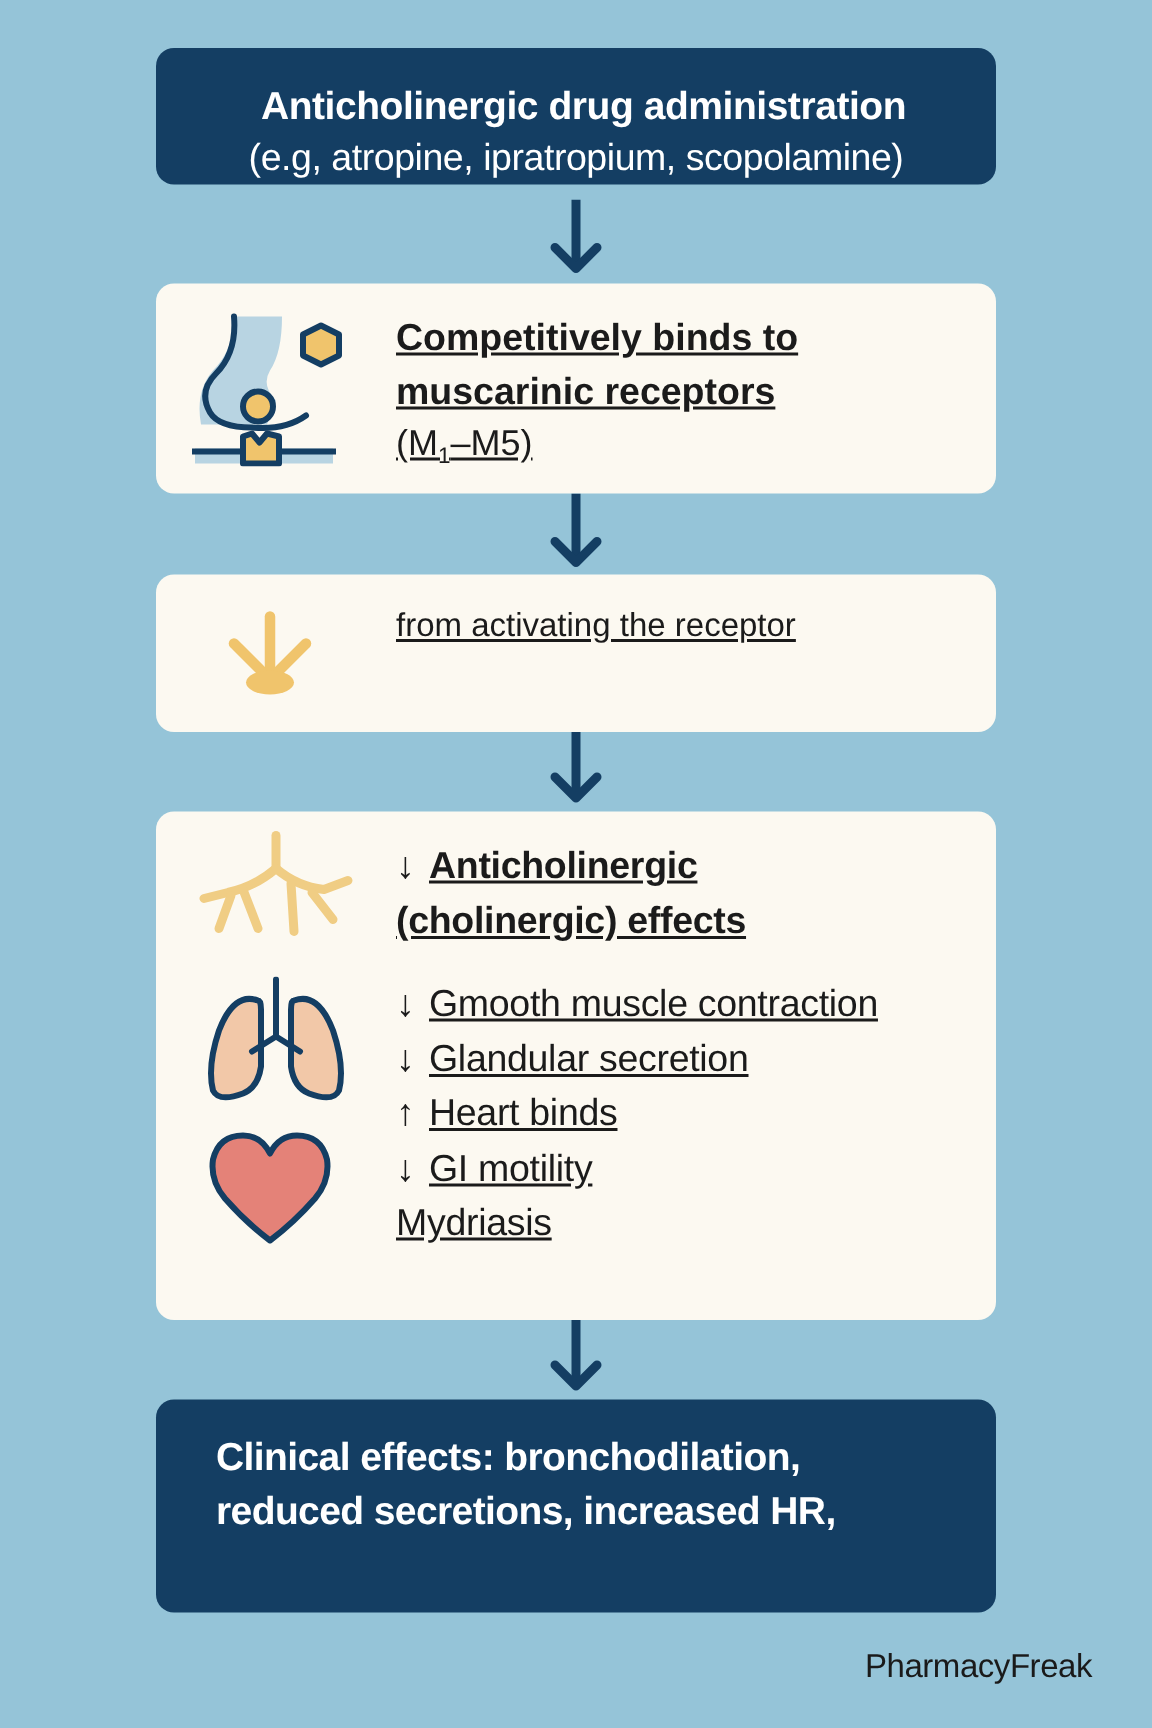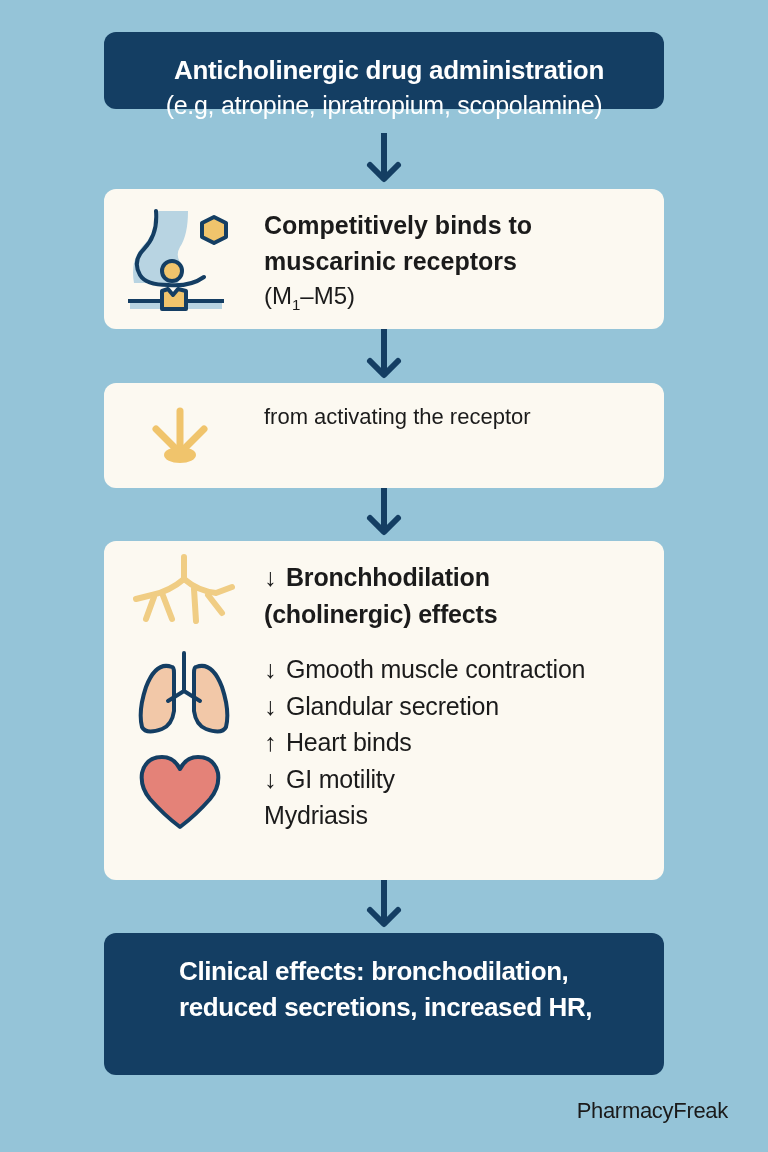--- a/index.html
+++ b/index.html
@@ -11,31 +11,31 @@
   }
   .box {
     position: absolute;
     left: 104px; width: 560px;
     border-radius: 12px;
     box-sizing: border-box;
   }
   .dark { background: #143e63; color: #ffffff; }
   .light { background: #fcf9f1; color: #1b1b1b; }
 
-  #box1 { top: 32px; height: 77px; text-align: center; padding-top: 20px; }
+  #box1 { top: 32px; height: 91px; text-align: center; padding-top: 20px; }
   #box1 .title { font-size: 26px; font-weight: bold; letter-spacing: -0.3px; line-height: 36px; padding-left: 10px; }
   #box1 .sub { font-size: 25px; line-height: 34px; letter-spacing: -0.3px; }
 
   #box2 { top: 189px; height: 140px; }
   #box3 { top: 383px; height: 105px; }
   #box4 { top: 541px; height: 339px; }
   #box5 { top: 933px; height: 142px; padding: 20px 0 0 40px; }
-  #box5 .line { font-size: 26px; font-weight: bold; line-height: 36px; letter-spacing: -0.4px; margin-left: 35px; }
+  #box5 .line { font-size: 26px; font-weight: bold; line-height: 36px; letter-spacing: -0.4px; }
 
-  .txt { position: absolute; left: 160px; }
+  .txt { position: absolute; left: 160px; text-decoration: underline; }
   .bold { font-weight: bold; }
   .b2-l1 { font-size: 25px; line-height: 36px; }
   .b2-l3 { font-size: 24px; line-height: 34px; font-weight: normal; }
 
   .arrow { position: absolute; left: 362px; width: 44px; }
 
   .effects .e { font-size: 25px; line-height: 36.5px; letter-spacing: -0.2px; }
   .effects .mark { display: inline-block; width: 22px; font-weight: normal; }
 
   .icon { position: absolute; }
@@ -111,21 +111,21 @@
   <svg class="icon" style="left:32px;top:110px" width="96" height="86" viewBox="0 0 96 86">
     <path d="M36,16 Q20,10 10,36 Q2,60 6,76 Q10,84 26,78 Q36,74 38,60 L38,22 Q38,16 36,16 Z" fill="#f2c8a8" stroke="#143e63" stroke-width="4"></path>
     <path d="M60,16 Q76,10 86,36 Q94,60 90,76 Q86,84 70,78 Q60,74 58,60 L58,22 Q58,16 60,16 Z" fill="#f2c8a8" stroke="#143e63" stroke-width="4"></path>
     <path d="M48,2 L48,40 M48,40 L32,50 M48,40 L64,50" fill="none" stroke="#143e63" stroke-width="4" stroke-linecap="round"></path>
   </svg>
   <svg class="icon" style="left:34px;top:210px" width="84" height="80" viewBox="0 0 84 80">
     <path d="M42,76 Q26,64 12,48 Q2,36 4,22 Q8,6 24,6 Q36,6 42,18 Q48,6 60,6 Q76,6 80,22 Q82,36 72,48 Q58,64 42,76 Z" fill="#e48278" stroke="#143e63" stroke-width="4" stroke-linejoin="round"></path>
   </svg>
 
   <div class="txt effects" style="top:18px">
-    <div class="e bold"><span class="mark">↓</span><span>Bronchhodilation</span></div>
+    <div class="e bold"><span class="mark">↓</span><span>Anticholinergic</span></div>
     <div class="e bold">(cholinergic) effects</div>
     <div style="height:19px"></div>
     <div class="e"><span class="mark">↓</span><span>Gmooth muscle contraction</span></div>
     <div class="e"><span class="mark">↓</span><span>Glandular secretion</span></div>
     <div class="e"><span class="mark">↑</span><span>Heart binds</span></div>
     <div class="e"><span class="mark">↓</span><span>GI motility</span></div>
     <div class="e"><span>Mydriasis</span></div>
   </div>
 </div>
 

